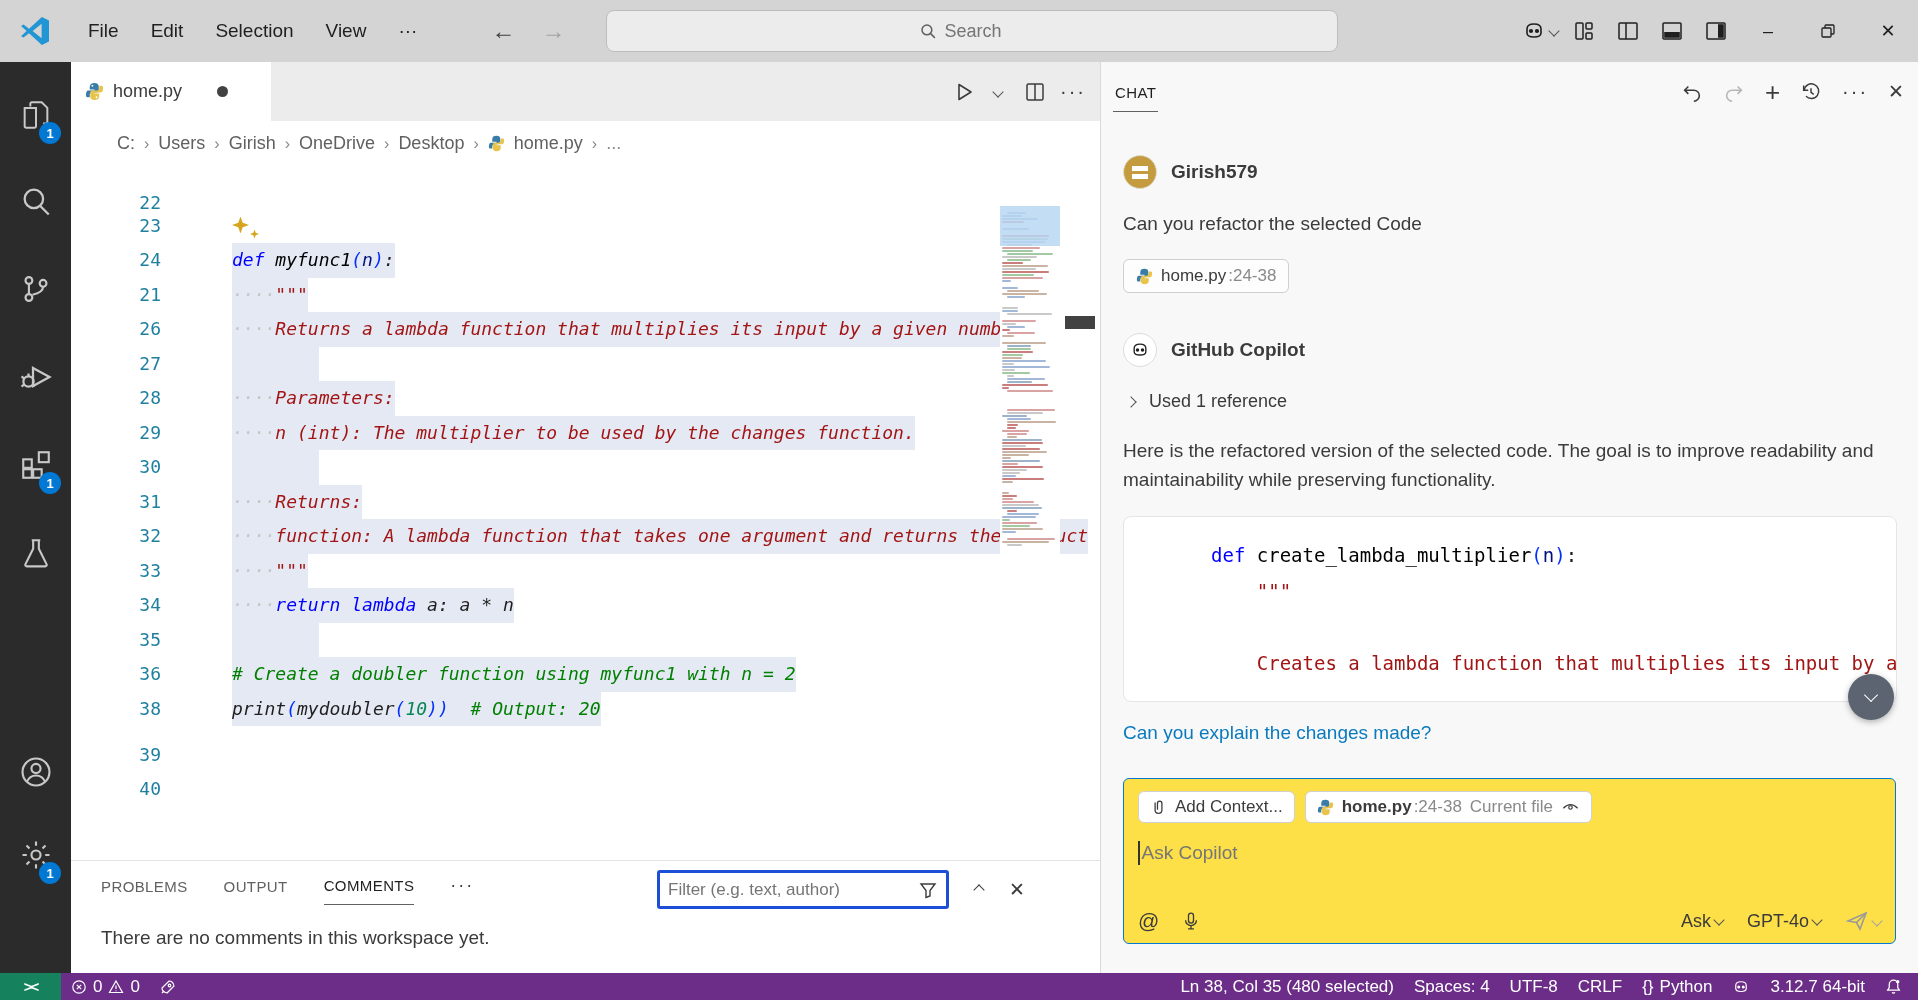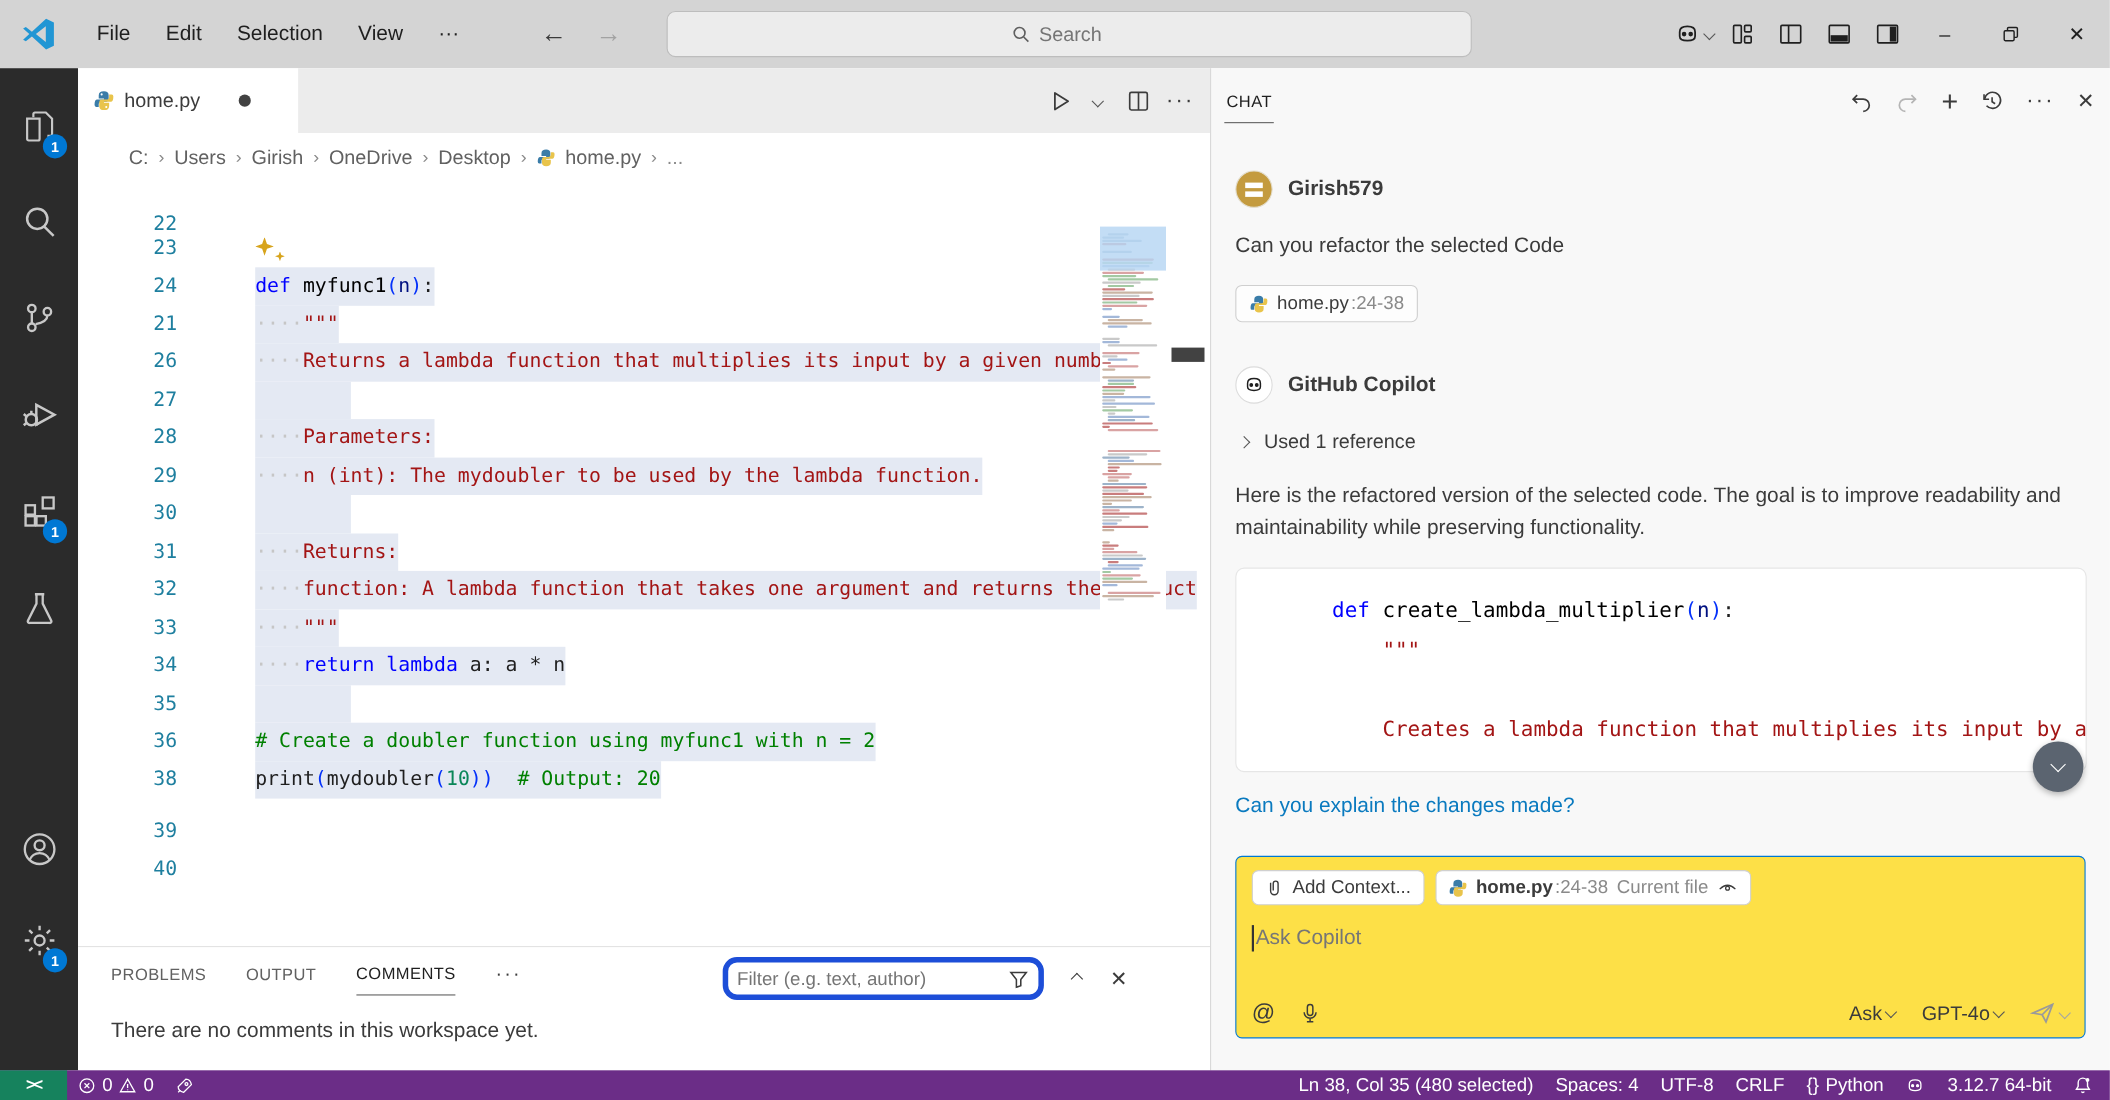--- a/index.html
+++ b/index.html
@@ -36,41 +36,41 @@
   .mod-dot { width:11px; height:11px; border-radius:50%; background:#424242; margin-left:26px; }
   .ed-actions { position:absolute; right:14px; top:0; height:59px; display:flex; align-items:center; gap:14px; color:#3b3b3b; }
   .breadcrumb { position:absolute; left:0; top:59px; right:0; height:45px; background:#fff; display:flex; align-items:center; padding-left:46px; font-size:18px; color:#616161; gap:9px; white-space:nowrap; }
   .bc-sep { color:#8a8a8a; font-size:16px; }
 
   .code { position:absolute; left:0; top:104px; right:0; bottom:0; overflow:hidden; padding-top:8px;
           font-family:"DejaVu Sans Mono","Liberation Mono",monospace; font-size:18px; }
   .cl { height:34.5px; line-height:34.5px; white-space:pre; }
   .ln { display:inline-block; width:90px; text-align:right; color:#1e7f9f; }
   .lc { margin-left:71px; display:inline-block; height:34.5px; }
-  .lc.sel { background:#e4e9f3; }
+  .lc.sel { background:#e4e9f3;font-style:italic; }
   .tk-kw{color:#0000ff} .tk-id{color:#000} .tk-br{color:#0431fa} .tk-pm{color:#001080}
   .tk-str{color:#a31515} .tk-com{color:#008000} .tk-num{color:#098658}
   .tk-ws{color:#c6c6c6} .tk-pl{color:#1f1f1f}
   .tk-sparkle{ display:inline-block; width:17px; height:17px; background:#d7a41d; vertical-align:-2px;
     clip-path:polygon(50% 0,63% 37%,100% 50%,63% 63%,50% 100%,37% 63%,0 50%,37% 37%); position:relative; }
   .sparkle2 { display:inline-block; width:9px; height:9px; background:#d7a41d; margin-left:1px; vertical-align:-7px;
     clip-path:polygon(50% 0,63% 37%,100% 50%,63% 63%,50% 100%,37% 63%,0 50%,37% 37%); }
 
   .minimap { position:absolute; right:40px; top:104px; width:60px; bottom:0; background:#fff; }
   .mmsel { position:absolute; left:0; top:40px; width:100%; height:40px; background:#b8d7f3; opacity:.85; }
   .mmline { height:2px; margin-bottom:1px; border-radius:1px; }
   .sash-handle { position:absolute; right:5px; top:254px; width:30px; height:13px; background:#424242; }
 
   
   .panel { position:absolute; left:71px; bottom:27px; width:1029px; height:113px; background:#fff; border-top:1px solid #e3e3e3; }
   .panel-tabs { position:absolute; left:30px; top:0; height:48px; display:flex; align-items:center; gap:36px; }
   .ptab { font-size:15px; letter-spacing:.4px; color:#616161; padding:12px 0 10px; }
   .ptab.active { color:#1f1f1f; border-bottom:1.5px solid #616161; }
   .panel-more { color:#3b3b3b; font-size:18px; letter-spacing:2px; }
-  .filter-wrap { position:absolute; left:586px; top:9px; width:292px; height:39px; border:5px solid #1d4ed8; border-radius:13px; background:#fff; display:flex; align-items:center; padding:0 8px; }
+  .filter-wrap { position:absolute; left:586px; top:9px; width:292px; height:39px; border:3px solid #1d4ed8; border-radius:3px; background:#fff; display:flex; align-items:center; padding:0 8px; }
   .filter-wrap input { border:none; outline:none; flex:1; font-size:17px; color:#767676; font-family:"Liberation Sans",sans-serif; }
   .panel-actions { position:absolute; left:900px; top:9px; height:39px; display:flex; align-items:center; gap:26px; color:#3b3b3b; }
   .panel-msg { position:absolute; left:30px; top:66px; font-size:19px; color:#3b3b3b; }
 
   
   .chat { position:absolute; left:1100px; top:62px; width:818px; height:911px; background:#f8f8f8; border-left:1px solid #d9d9d9; }
   .chat-header { position:absolute; left:0; top:0; right:0; height:59px; display:flex; align-items:center; padding:0 14px 0 12px; }
   .chat-title { font-size:15px; letter-spacing:.4px; color:#1f1f1f; padding:12px 2px 10px; border-bottom:1.5px solid #616161; }
   .chat-hicons { margin-left:auto; display:flex; align-items:center; gap:20px; color:#3b3b3b; }
   .chat-body { position:absolute; left:0; top:59px; right:0; bottom:0; padding:0 22px; }
@@ -285,21 +285,21 @@
   </div>
 
   <div class="code" id="code-lines">
       <div class="cl"><span class="ln">22</span><span class="lc"></span></div>
       <div class="cl"><span class="ln">23</span><span class="lc"><span class="tk-sparkle"></span><span class="sparkle2"></span></span></div>
       <div class="cl"><span class="ln">24</span><span class="lc sel"><span class="tk-kw">def</span><span class="tk-pl"> </span><span class="tk-id">myfunc1</span><span class="tk-br">(</span><span class="tk-pm">n</span><span class="tk-br">)</span><span class="tk-pl">:</span></span></div>
       <div class="cl"><span class="ln">21</span><span class="lc sel"><span class="tk-ws">····</span><span class="tk-str">"""</span></span></div>
       <div class="cl"><span class="ln">26</span><span class="lc sel"><span class="tk-ws">····</span><span class="tk-str">Returns a lambda function that multiplies its input by a given number.</span></span></div>
       <div class="cl"><span class="ln">27</span><span class="lc sel"><span class="tk-ws">        </span></span></div>
       <div class="cl"><span class="ln">28</span><span class="lc sel"><span class="tk-ws">····</span><span class="tk-str">Parameters:</span></span></div>
-      <div class="cl"><span class="ln">29</span><span class="lc sel"><span class="tk-ws">····</span><span class="tk-str">n (int): The mydoubler to be used by the lambda function.</span></span></div>
+      <div class="cl"><span class="ln">29</span><span class="lc sel"><span class="tk-ws">····</span><span class="tk-str">n (int): The multiplier to be used by the changes function.</span></span></div>
       <div class="cl"><span class="ln">30</span><span class="lc sel"><span class="tk-ws">        </span></span></div>
       <div class="cl"><span class="ln">31</span><span class="lc sel"><span class="tk-ws">····</span><span class="tk-str">Returns:</span></span></div>
       <div class="cl"><span class="ln">32</span><span class="lc sel"><span class="tk-ws">····</span><span class="tk-str">function: A lambda function that takes one argument and returns the product</span></span></div>
       <div class="cl"><span class="ln">33</span><span class="lc sel"><span class="tk-ws">····</span><span class="tk-str">"""</span></span></div>
       <div class="cl"><span class="ln">34</span><span class="lc sel"><span class="tk-ws">····</span><span class="tk-kw">return</span><span class="tk-pl"> </span><span class="tk-kw">lambda</span><span class="tk-pl"> a: a * n</span></span></div>
       <div class="cl"><span class="ln">35</span><span class="lc sel"><span class="tk-ws">        </span></span></div>
       <div class="cl"><span class="ln">36</span><span class="lc sel"><span class="tk-com"># Create a doubler function using myfunc1 with n = 2</span></span></div>
       <div class="cl"><span class="ln">38</span><span class="lc sel"><span class="tk-pl">print</span><span class="tk-br">(</span><span class="tk-pl">mydoubler</span><span class="tk-br">(</span><span class="tk-num">10</span><span class="tk-br">))</span><span class="tk-pl">  </span><span class="tk-com"># Output: 20</span></span></div>
       <div class="cl"><span class="ln">39</span><span class="lc"></span></div>
       <div class="cl"><span class="ln">40</span><span class="lc"></span></div>

